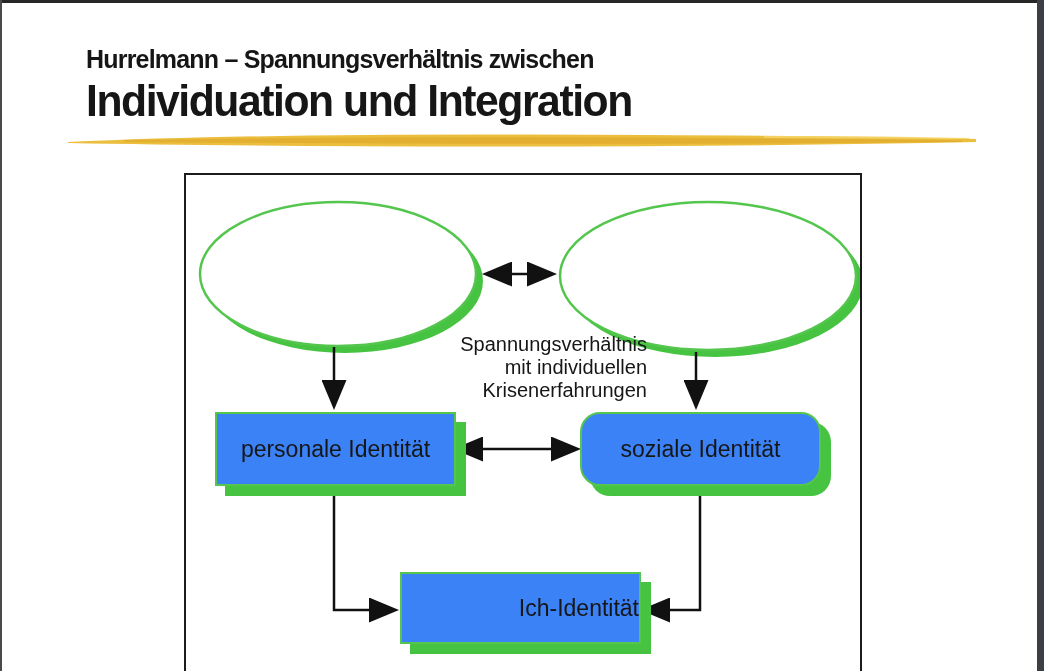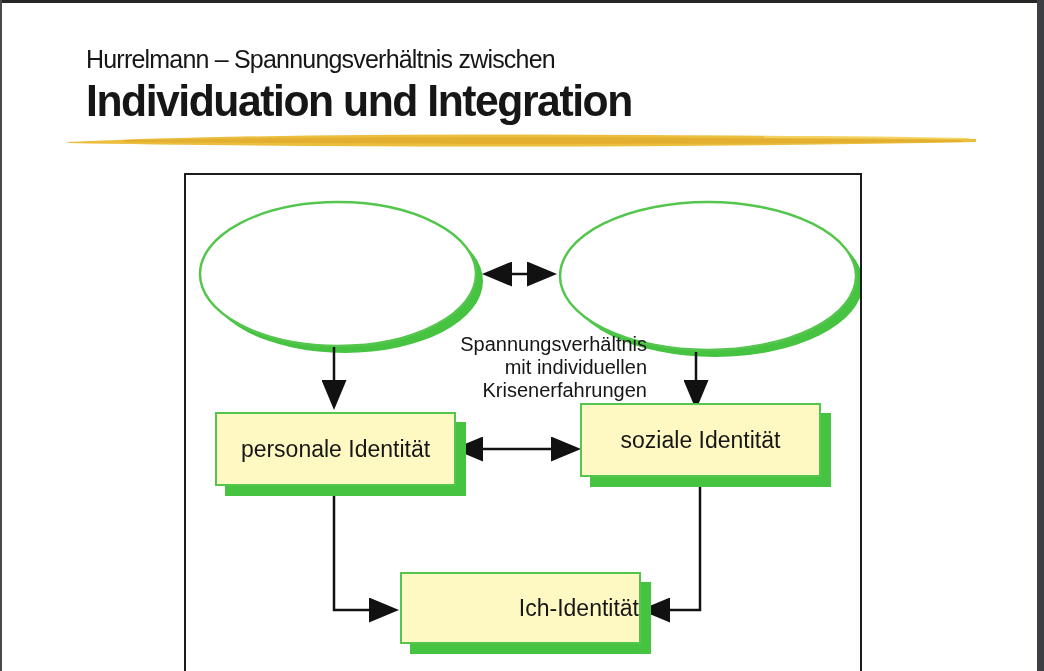--- a/index.html
+++ b/index.html
@@ -12,21 +12,21 @@
     color:#161616;
   }
   
   .edge-top{position:absolute;left:0;top:0;width:100%;height:3px;background:#262626;}
   .edge-left{position:absolute;left:0;top:0;width:2px;height:100%;background:#4a4a4a;}
   .edge-right{position:absolute;right:0;top:0;width:7px;height:100%;background:#3c4045;}
 
   
   .header{position:absolute;left:86px;top:44px;width:900px;}
   .supertitle{
-    font-size:25px;line-height:30px;font-weight:normal;
+    font-size:25px;line-height:30px;font-weight:bold;
     letter-spacing:-0.8px;white-space:nowrap;
   }
   .title{
     font-size:44px;line-height:50px;font-weight:bold;
     letter-spacing:-1.5px;white-space:nowrap;margin-top:2px;
     transform:scaleX(.97);transform-origin:left;
   }
   .brush{position:absolute;left:64px;top:127px;width:916px;height:24px;}
 
   
@@ -43,27 +43,27 @@
   .ellipse-label.left{left:12px;top:46px;width:280px;}
   .ellipse-label.right{left:372px;top:48px;width:300px;}
 
   .tension{
     position:absolute;left:231px;top:158px;width:230px;
     text-align:right;font-size:20px;line-height:23px;white-space:pre-line;
   }
 
   .gbox{
     position:absolute;width:237px;height:70px;
-    background:#fef9c3;border:2px solid #54c64e;
+    background:#3b82f6;border:2px solid #54c64e;
     box-shadow:10px 10px 0 0 #46c341;
     display:flex;align-items:center;justify-content:center;
     font-size:23px;
   }
   .gbox.personal{left:29px;top:237px;}
-  .gbox.social{left:394px;top:228px;}
+  .gbox.social{left:394px;top:237px;border-radius:20px;}
   .gbox.ego{left:214px;top:397px;height:68px;justify-content:flex-end;}
 </style>
 </head>
 <body>
 
 <div class="slide">
   <div class="edge-top"></div>
   <div class="edge-left"></div>
   <div class="edge-right"></div>
 

